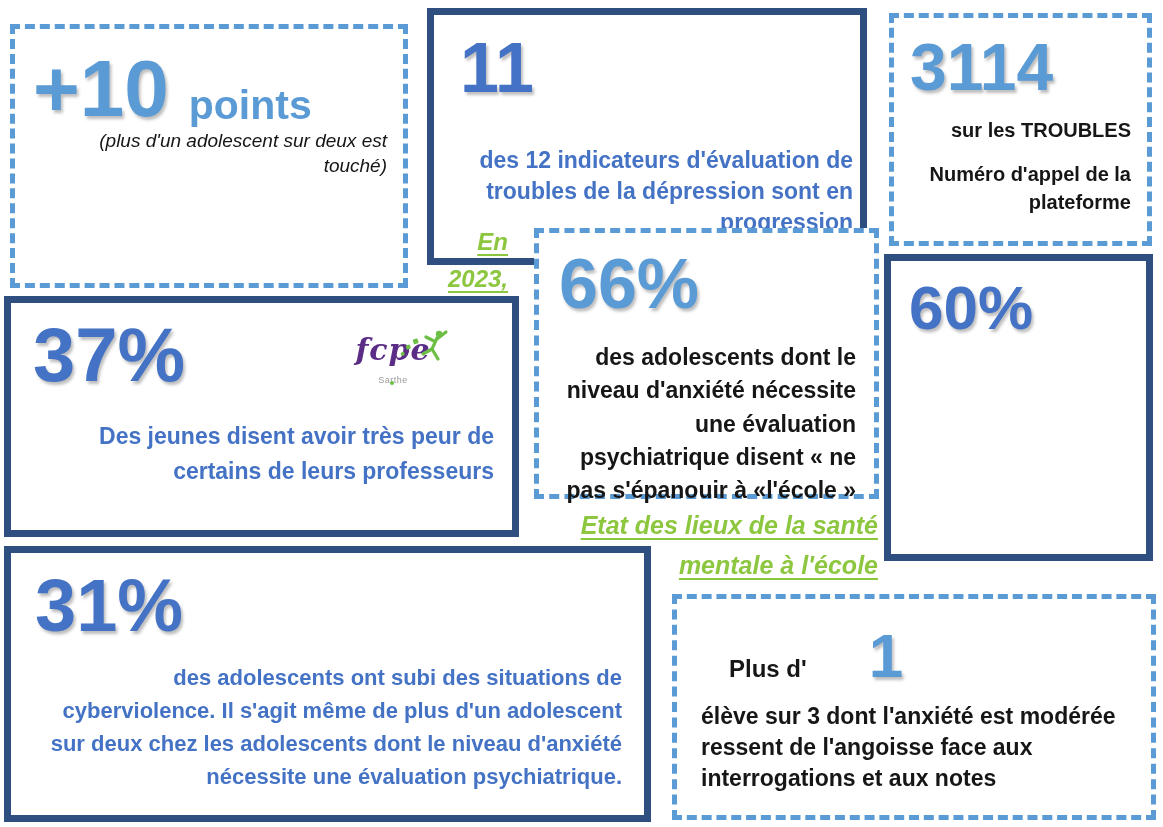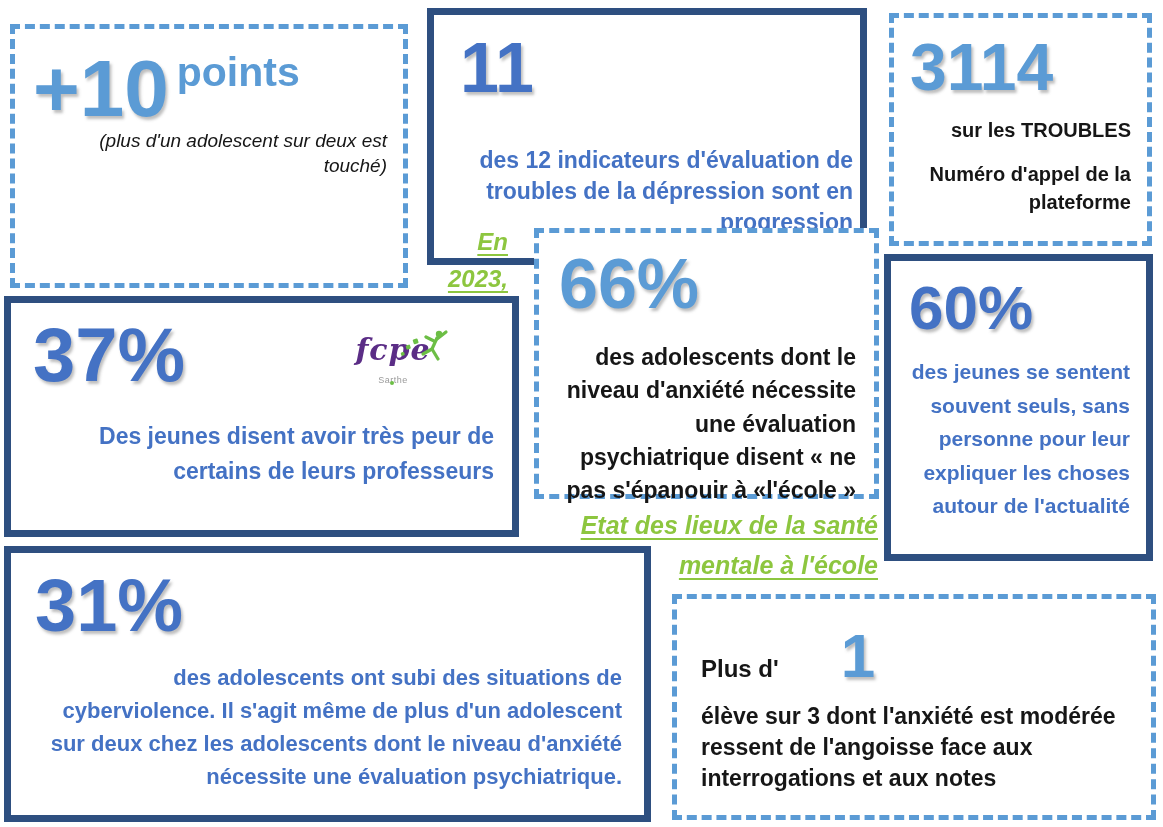--- a/index.html
+++ b/index.html
@@ -36,21 +36,21 @@
     position: absolute;
     color: #8DC63F;
     font-weight: bold;
     font-style: italic;
     text-align: right;
   }
   .greenhead .gline { text-decoration: underline; text-underline-offset: 4px; }
 
   
   #box-plus10 { left: 10px; top: 24px; width: 398px; height: 264px; padding: 20px 16px 10px 18px; }
-  #box-plus10 .numrow { display: flex; align-items: flex-start; gap: 8px; }
+  #box-plus10 .numrow { display: flex; align-items: flex-end; gap: 20px; }
   #box-plus10 .n  { font-size: 80px; }
   #box-plus10 .u  { font-size: 41px; font-weight: bold; }
   #box-plus10 .desc { font-size: 19.5px; line-height: 1.4; margin-top: 14px; }
   #box-plus10 .note { font-size: 19px; font-weight: 500; font-style: italic; color: #161616; line-height: 1.3; }
 
   
   #box-11 { left: 427px; top: 8px; width: 440px; height: 257px; padding: 18px 7px 20px 26px;
             display: flex; flex-direction: column; justify-content: space-between; }
   #box-11 .n { font-size: 70px; }
   #box-11 .desc { font-size: 23px; line-height: 1.35; }
@@ -98,21 +98,21 @@
   #etat-lieux { left: 575px; top: 505px; width: 303px; font-size: 25px; line-height: 1.6; }
 
   
   #box-31 { left: 4px; top: 546px; width: 647px; height: 276px; padding: 16px 22px 14px 24px; }
   #box-31 .n { font-size: 74px; }
   #box-31 .desc { font-size: 22px; line-height: 1.5; margin-top: 18px; }
 
   
   #box-1 { left: 672px; top: 594px; width: 484px; height: 226px; padding: 26px 24px 20px 24px; }
   #box-1 .numrow { display: flex; align-items: baseline; }
-  #box-1 .prefix { font-size: 24px; }
+  #box-1 .prefix { font-size: 24px; margin-left: 28px; }
   #box-1 .n { font-size: 62px; margin-left: 62px; }
   #box-1 .desc { font-size: 23px; line-height: 1.35; margin-top: 14px; }
 </style>
 </head>
 <body>
 
 <div class="canvas">
 
   <div class="box dashed" id="box-plus10">
     <div class="numrow">
@@ -163,21 +163,20 @@
     <div class="bluetext right desc">Des jeunes disent avoir très peur de certains de leurs professeurs</div>
   </div>
 
   <div class="box dashed" id="box-66">
     <div class="bignum lightblue n">66%</div>
     <div class="blacktext right desc">des adolescents dont le niveau d'anxiété nécessite une évaluation psychiatrique disent « ne pas s'épanouir à «l'école »</div>
   </div>
 
   <div class="box solid" id="box-60">
     <div class="bignum medblue n">60%</div>
-    <div class="bluetext right desc">des jeunes se sentent souvent seuls, sans personne pour leur expliquer les choses autour de l'actualité</div>
   </div>
 
   <div class="greenhead" id="etat-lieux">
     <div class="gline">Etat des lieux de la santé</div>
     <div class="gline">mentale à l'école</div>
   </div>
 
   <div class="box solid" id="box-31">
     <div class="bignum medblue n">31%</div>
     <div class="bluetext right desc">des adolescents ont subi des situations de cyberviolence. Il s'agit même de plus d'un adolescent sur deux chez les adolescents dont le niveau d'anxiété nécessite une évaluation psychiatrique.</div>

